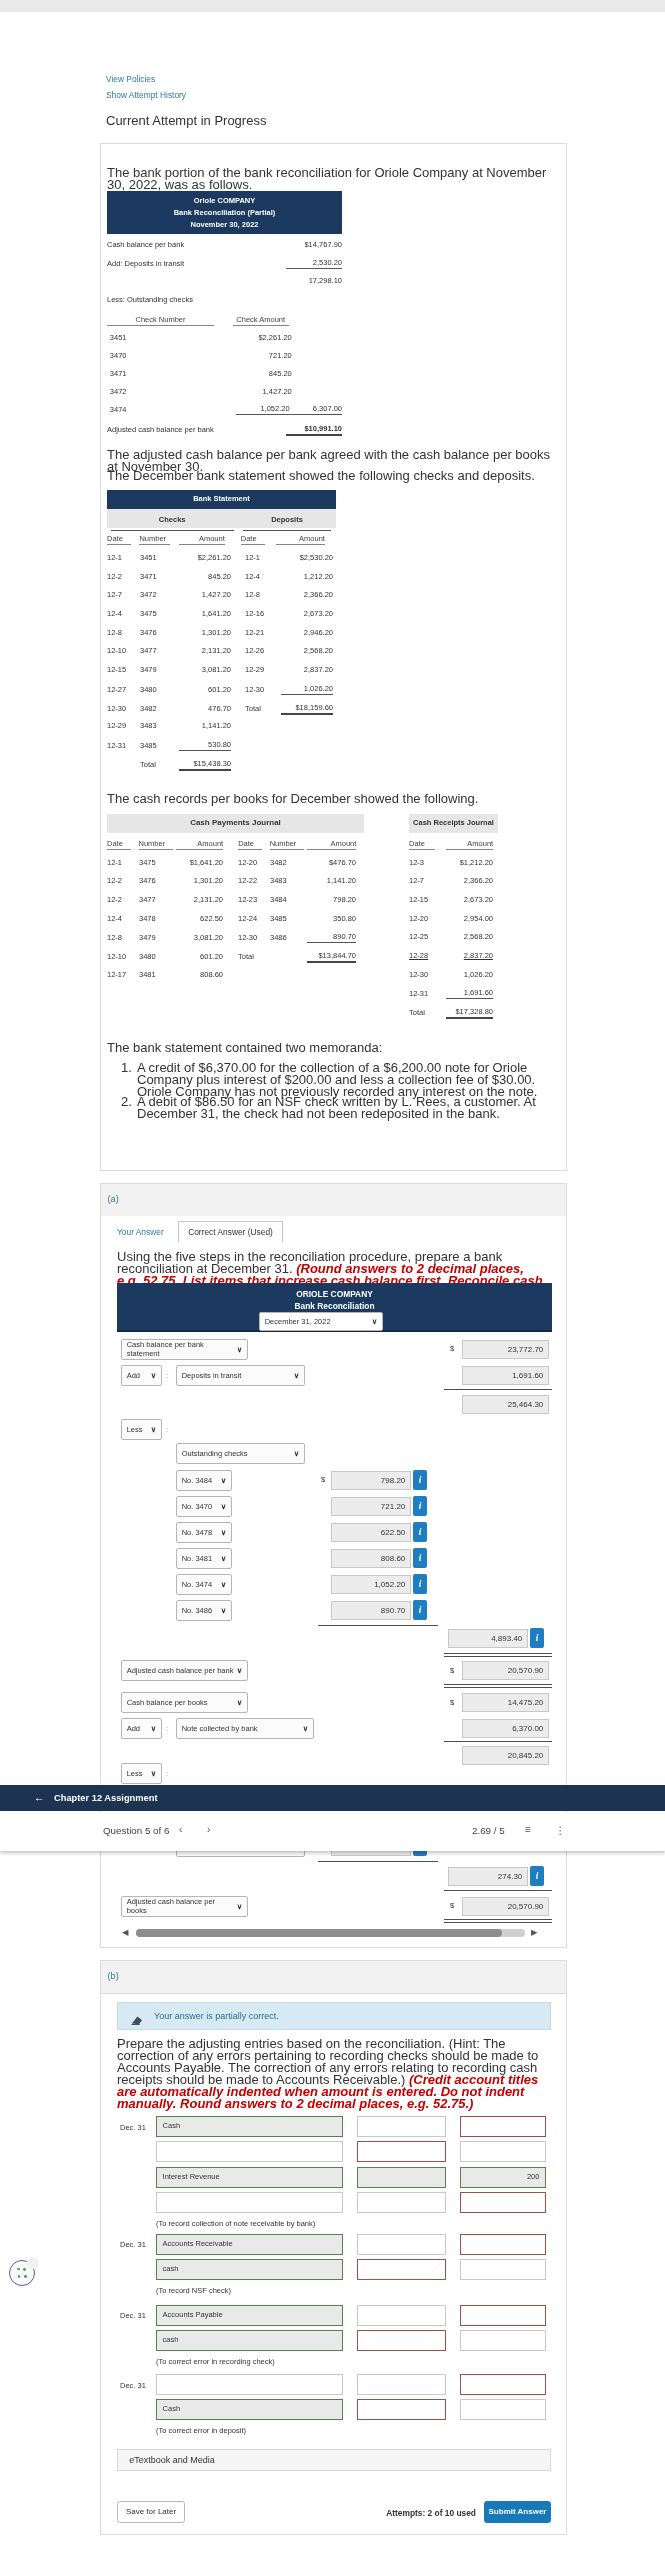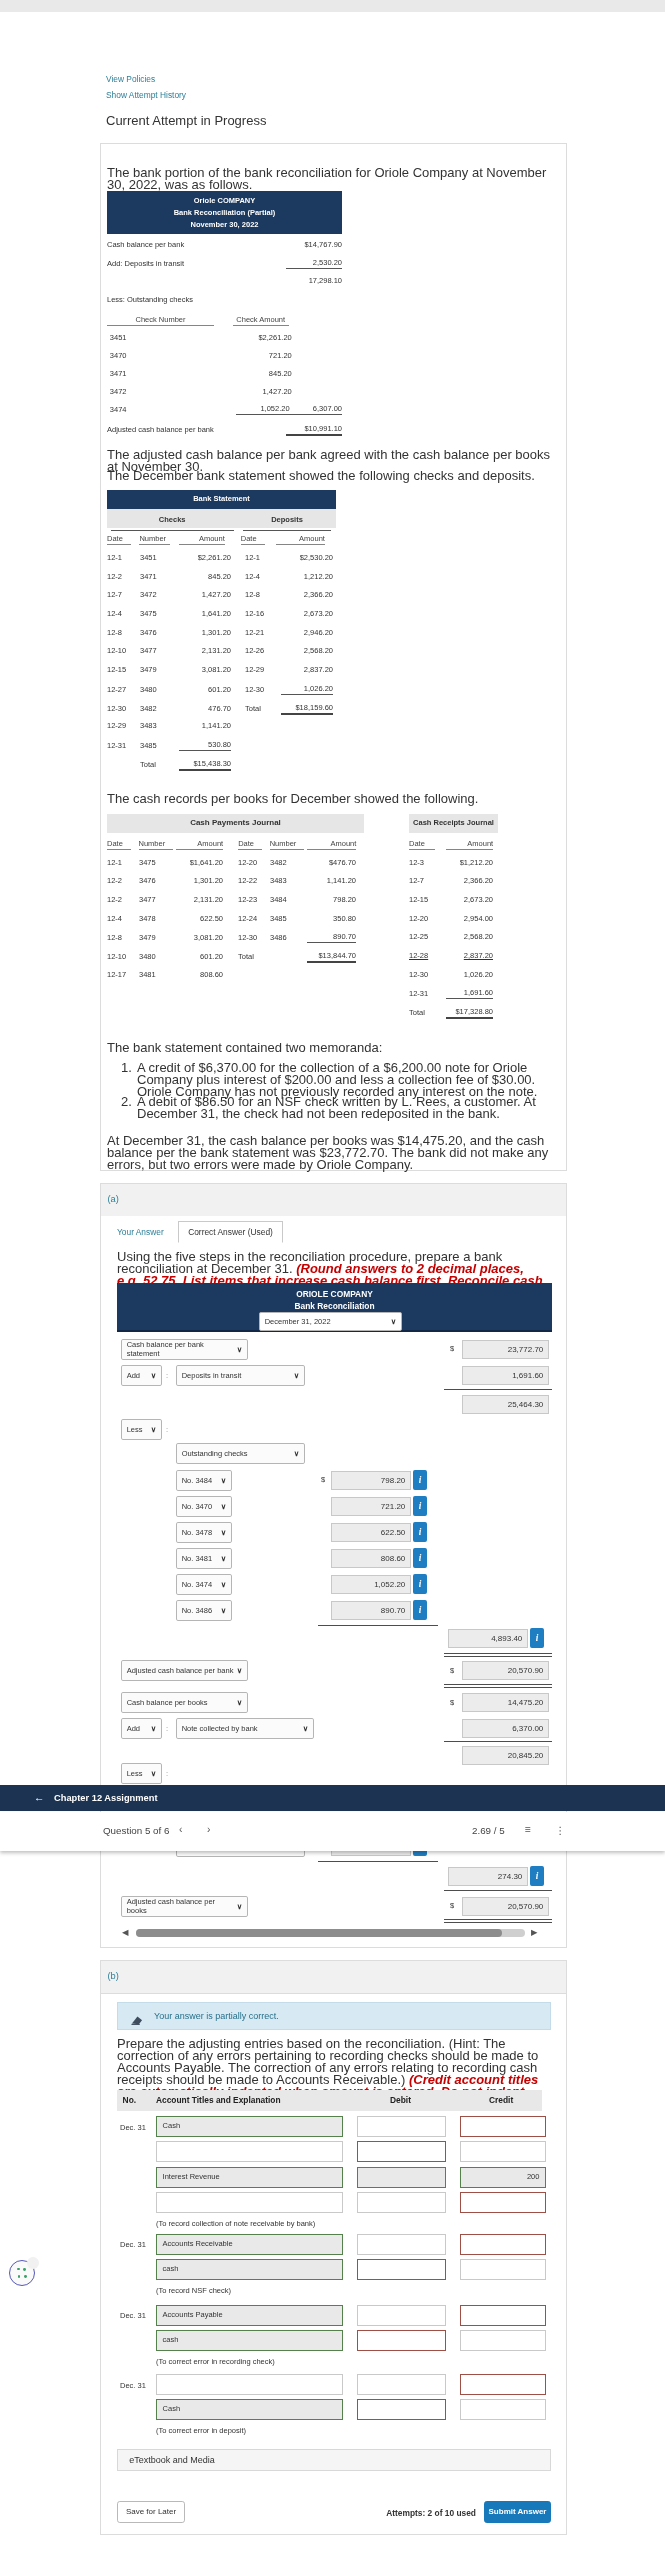--- a/index.html
+++ b/index.html
@@ -97,21 +97,21 @@
     <span class="rt" style="width:54px;">1,427.20</span>
   </div>
   <div class="a frow sm" style="left:107px;top:391px;width:235px;">
     <span style="width:128px;padding-left:2.8px;">3474</span>
     <span class="rt u" style="width:54px;">1,052.20</span>
     <span class="rt u" style="width:53px;">6,307.00</span>
   </div>
   <div class="a frow sm" style="left:107px;top:411px;width:235px;">
     <span style="width:128px;">Adjusted cash balance per bank</span>
     <span class="rt" style="width:51px;"></span>
-    <span class="rt uu" style="width:56px;">$10,991.10</span>
+    <span class="rt uu" style="width:56px;font-weight:bold;">$10,991.10</span>
   </div>
 
   <div class="a txt" style="left:107px;top:437px;width:448px;">The adjusted cash balance per bank agreed with the cash balance per books at November 30.</div>
   <div class="a txt" style="left:107px;top:458px;width:448px;">The December bank statement showed the following checks and deposits.</div>
 
   <div class="a navy" style="left:107px;top:478px;width:229px;height:18.7px;line-height:18.7px;font-size:7.5px;font-weight:bold;">Bank Statement</div>
   <div class="a gband" style="left:107px;top:497px;width:229px;height:18.7px;">
     <span class="a u" style="left:3.7px;top:1.9px;width:123px;font-weight:bold;font-size:7.5px;">Checks</span>
     <span class="a u" style="left:136px;top:1.9px;width:88px;font-weight:bold;font-size:7.5px;">Deposits</span>
   </div>
@@ -333,39 +333,38 @@
   <div class="a frow sm" style="left:409px;top:994px;width:89px;">
       <span style="width:37px;">Total</span>
       <span class="rt uu" style="width:47px;">$17,328.80</span>
     </div>
 
   <div class="a txt" style="left:107px;top:1030px;">The bank statement contained two memoranda:</div>
   <div class="a txt" style="left:121px;top:1050px;">1.</div>
   <div class="a txt" style="left:137px;top:1050px;width:420px;">A credit of $6,370.00 for the collection of a $6,200.00 note for Oriole Company plus interest of $200.00 and less a collection fee of $30.00. Oriole Company has not previously recorded any interest on the note.</div>
   <div class="a txt" style="left:121px;top:1084px;">2.</div>
   <div class="a txt" style="left:137px;top:1084px;width:420px;">A debit of $86.50 for an NSF check written by L. Rees, a customer. At December 31, the check had not been redeposited in the bank.</div>
-  <div class="a txt" style="left:107px;top:1123px;width:447px;">At December 31, the cash balance per books was $14,475.20, and the cash balance per the bank statement was $23,772.70. The bank did not make any errors, but two errors were made by Oriole Company.</div>
 
   <div class="a band" style="left:100px;top:1171px;width:467px;height:34px;">
     <span class="a bandlbl" style="left:6.5px;top:10.3px;">(a)</span>
   </div>
   <div class="a card" style="left:100px;top:1204px;width:467px;height:732px;border-top:none;"></div>
 
   <div class="a link" style="left:117px;top:1215px;font-size:8.4px;">Your Answer</div>
   <div class="a tab-active" style="left:178px;top:1209px;width:105px;height:21.5px;">Correct Answer (Used)</div>
 
   <div class="a txt" style="left:117px;top:1239px;width:432px;">
     <span>Using the five steps in the reconciliation procedure, prepare a bank reconciliation at December 31. </span><span class="red">(Round answers to 2 decimal places, e.g. 52.75. List items that increase cash balance first. Reconcile cash balance per bank first.)</span>
   </div>
 
   <div class="a navy" style="left:117px;top:1271px;width:435px;height:49px;padding-top:4.7px;border-bottom:2.8px solid #122846;">
     <div class="nline" style="font-size:8.4px;">ORIOLE COMPANY</div>
     <div class="nline" style="font-size:8.4px;">Bank Reconciliation</div>
   </div>
-  <div class="a dd" style="left:259px;top:1300px;width:143px;height:18.7px;background:#fff;">
+  <div class="a dd" style="left:259px;top:1300px;width:124px;height:18.7px;background:#fff;">
     <span>December 31, 2022</span>
     <span class="chev">∨</span>
   </div>
 
   <div class="a dd" style="left:121px;top:1327px;width:127px;">
       <span>Cash balance per bank statement</span>
       <span class="chev">∨</span>
     </div>
   <div class="a sm" style="left:450px;top:1331px;">$</div>
   <div class="a amt" style="left:462px;top:1328px;width:87px;">23,772.70</div>
@@ -528,26 +527,20 @@
           <rect x="0.5" y="9.5" width="9" height="1.2" fill="#3f4d5e"></rect>
         </svg>
     </span>
     <span class="a" style="left:36px;top:8.4px;font-size:9px;color:#27708a;">Your answer is partially correct.</span>
   </div>
 
   <div class="a txt" style="left:117px;top:2026px;width:434px;">
     <span>Prepare the adjusting entries based on the reconciliation. (Hint: The correction of any errors pertaining to recording checks should be made to Accounts Payable. The correction of any errors relating to recording cash receipts should be made to Accounts Receivable.) </span><span class="red">(Credit account titles are automatically indented when amount is entered. Do not indent manually. Round answers to 2 decimal places, e.g. 52.75.)</span>
   </div>
 
-  <div class="a thead" style="left:117px;top:2078px;width:425px;height:20.6px;">
-    <span class="a" style="left:5.6px;">No.</span>
-    <span class="a" style="left:39px;">Account Titles and Explanation</span>
-    <span class="a" style="left:273px;">Debit</span>
-    <span class="a" style="left:372px;">Credit</span>
-  </div>
 
   <div class="a sm" style="left:120px;top:2110px;">Dec. 31</div>
   <div class="a jf jok" style="left:156px;top:2104px;width:187px;">Cash</div>
   <div class="a jf" style="left:357px;top:2104px;width:89px;"></div>
   <div class="a jf jerr" style="left:460px;top:2104px;width:86px;"></div>
 
   <div class="a jf" style="left:156px;top:2129px;width:187px;"></div>
   <div class="a jf jerr" style="left:357px;top:2129px;width:89px;"></div>
   <div class="a jf" style="left:460px;top:2129px;width:86px;"></div>
 

